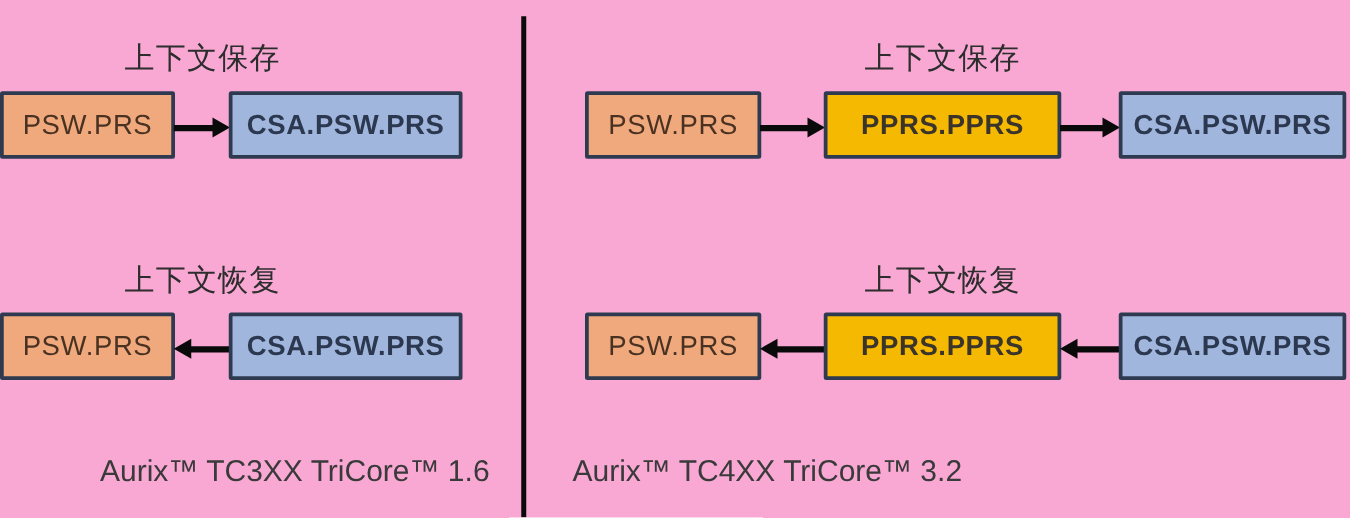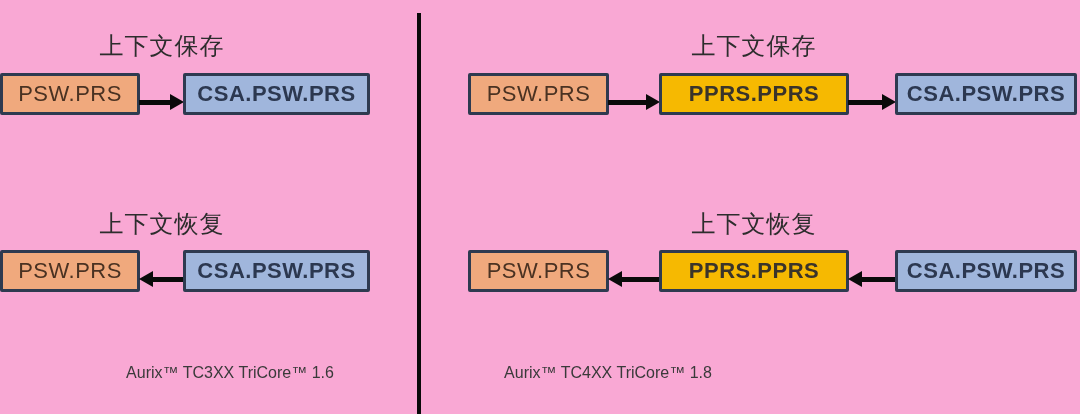--- a/index.html
+++ b/index.html
@@ -8,21 +8,21 @@
     font-family:"Liberation Sans",sans-serif;overflow:hidden;
   }
   
   .row-title{
     position:absolute;width:220px;text-align:center;
     font-size:24px;letter-spacing:1px;color:var(--title_text,#2d2d2d);
     white-space:nowrap;
   }
   
   .box{
-    position:absolute;height:42px;box-sizing:border-box;
+    position:absolute;height:54px;box-sizing:border-box;
     border:3px solid var(--box_border,#2e3a50);border-radius:2px;
     display:flex;align-items:center;justify-content:center;
     font-size:22px;letter-spacing:.5px;white-space:nowrap;text-align:center;
   }
   .box.psw {background:var(--psw_fill,#f0a97d);color:var(--psw_text,#4a3222);}
   .box.pprs{background:var(--pprs_fill,#f6b901);color:var(--pprs_text,#3a342a);font-weight:bold;}
   .box.csa {background:var(--csa_fill,#a0b6dc);color:var(--csa_text,#2c3850);font-weight:bold;}
   
   .arrow{position:absolute;height:16px;}
   .arrow::before{
@@ -33,21 +33,21 @@
     content:"";position:absolute;top:0;width:0;height:0;
     border-top:8px solid transparent;border-bottom:8px solid transparent;
   }
   .arrow.dir-right::before{left:0;right:11px;}
   .arrow.dir-right::after{right:0;border-left:14px solid var(--arrow,#0a0a0a);}
   .arrow.dir-left::before{left:11px;right:0;}
   .arrow.dir-left::after{left:0;border-right:14px solid var(--arrow,#0a0a0a);}
   
   .caption{
     position:absolute;width:300px;text-align:center;
-    font-size:16px;color:var(--caption_text,#3a3a3a);white-space:nowrap;
+    font-size:24px;color:var(--caption_text,#3a3a3a);white-space:nowrap;
   }
   
   .divider{
     position:absolute;left:417px;top:13px;width:4px;height:401px;
     background:var(--divider,#0a0a0a);
   }
 
   
   #t-l1{left:52px;top:30px;}  #t-l2{left:52px;top:208px;}
   #b-l1-a{left:0;   top:73px; width:140px;}
@@ -125,16 +125,16 @@
     </div>
     <div class="arrow dir-left" id="a-r2-a"></div>
     <div class="box pprs" id="b-r2-b">
       <span>PPRS.PPRS</span>
     </div>
     <div class="arrow dir-left" id="a-r2-b"></div>
     <div class="box csa" id="b-r2-c">
       <span>CSA.PSW.PRS</span>
     </div>
 
-    <div class="caption" id="cap-r">Aurix™ TC4XX TriCore™ 1.8</div>
+    <div class="caption" id="cap-r">Aurix™ TC4XX TriCore™ 3.2</div>
   </section>
 
 </div>
 
 </body></html>

